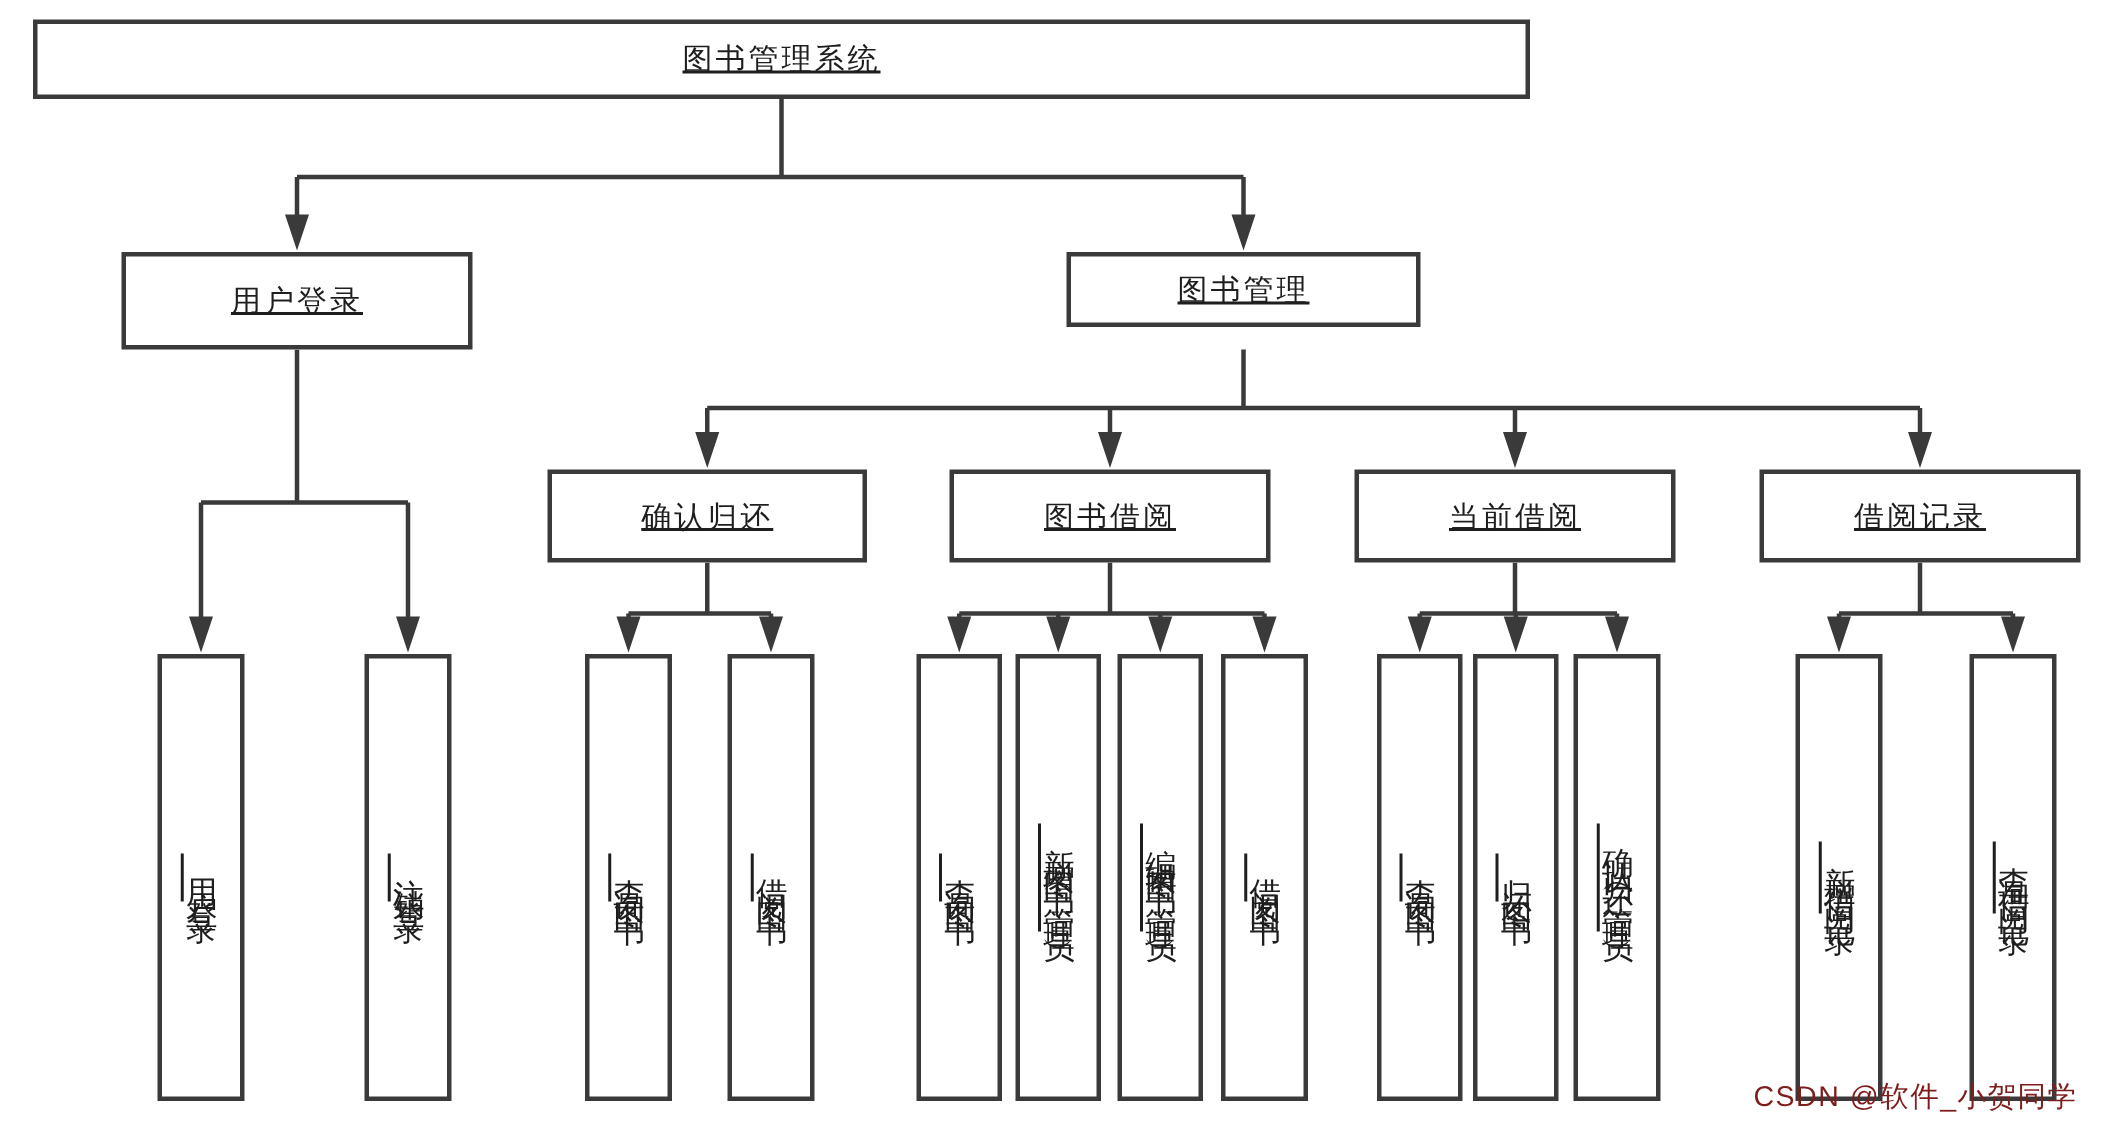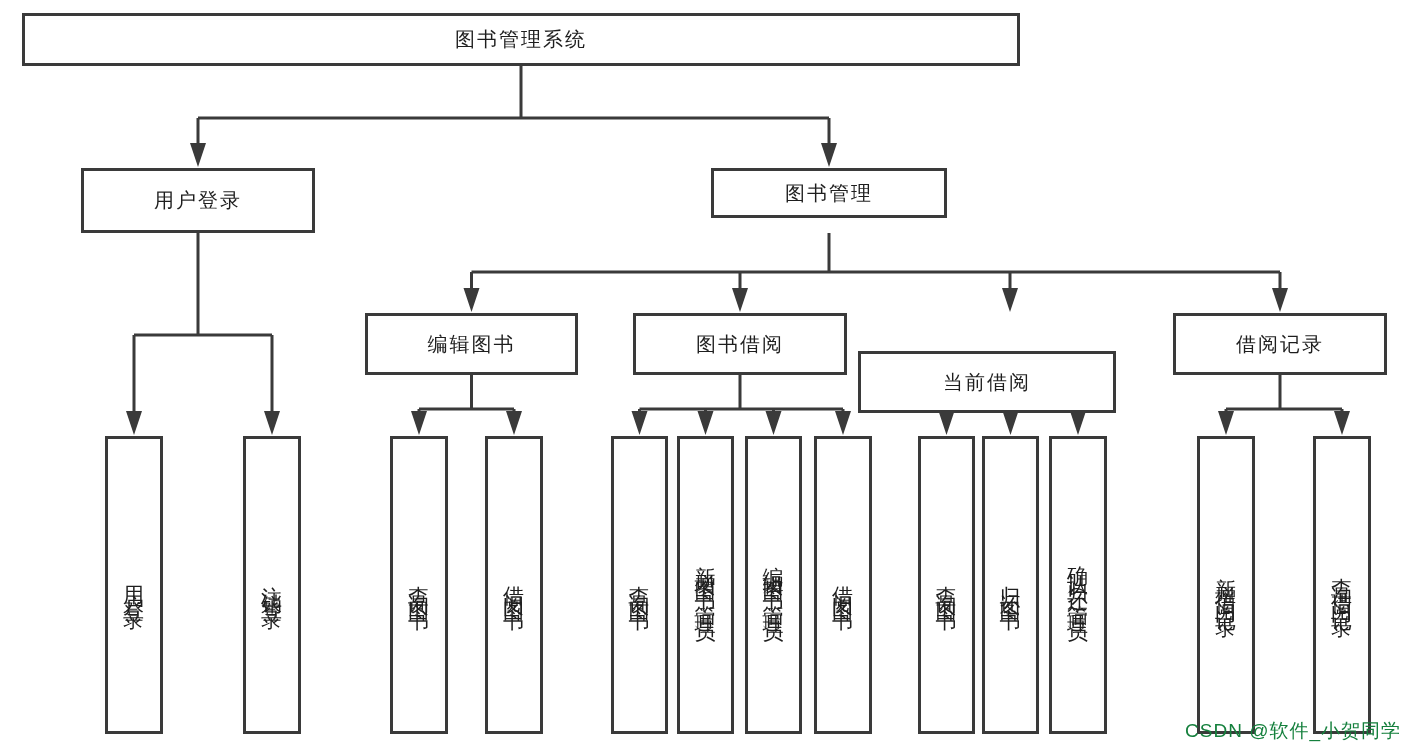--- a/index.html
+++ b/index.html
@@ -18,20 +18,21 @@
     width: 1405px; height: 747px;
   }
   .box {
     position: absolute;
     border: 3px solid #3a3a3a;
     background: #ffffff;
     display: flex;
     align-items: center;
     justify-content: center;
     color: #1e1e1e;
+    text-decoration: underline;
   }
   .hlabel {
     font-size: 20px;
     letter-spacing: 2px;
     white-space: nowrap;
   }
   .vbox .vlabel {
     writing-mode: vertical-rl;
     text-orientation: mixed;
     font-size: 21px;
@@ -40,44 +41,44 @@
     white-space: nowrap;
   }
   
   .n-root  { left: 22px;   top: 13px;  width: 998px; height: 53px; }
   
   .n-l2-0  { left: 81px;   top: 168px; width: 234px; height: 65px; }
   .n-l2-1  { left: 711px;  top: 168px; width: 236px; height: 50px; }
   
   .n-l3-0  { left: 365px;  top: 313px; width: 213px; height: 62px; }
   .n-l3-1  { left: 633px;  top: 313px; width: 214px; height: 62px; align-items: center; }
-  .n-l3-2  { left: 858px;  top: 313px; width: 258px; height: 62px; margin-top: 38px; }
+  .n-l3-2  { left: 903px;  top: 313px; width: 214px; height: 62px; }
   .n-l3-3  { left: 1173px; top: 313px; width: 214px; height: 62px; }
   
   .leaf    { top: 436px; height: 298px; width: 58px; }
   .n-l4-0  { left: 105px;  }
   .n-l4-1  { left: 243px;  }
   .n-l4-2  { left: 390px;  }
   .n-l4-3  { left: 485px;  }
   .n-l4-4  { left: 611px;  width: 57px; }
   .n-l4-5  { left: 677px;  width: 57px; }
   .n-l4-6  { left: 745px;  width: 57px; }
   .n-l4-7  { left: 814px;  }
   .n-l4-8  { left: 918px;  width: 57px; }
   .n-l4-9  { left: 982px;  width: 57px; }
   .n-l4-10 { left: 1049px; }
   .n-l4-11 { left: 1197px; }
   .n-l4-12 { left: 1313px; }
   .watermark {
     position: absolute;
-    right: 4px;
+    right: 20px;
     bottom: 3px;
     font-size: 19px;
     letter-spacing: 1px;
-    color: #15803d;
+    color: #7f1d1d;
     z-index: 5;
     white-space: nowrap;
   }
 </style>
 </head>
 <body>
 
 <div class="canvas">
 
   <svg class="connectors" viewBox="0 0 1405 747" xmlns="http://www.w3.org/2000/svg">
@@ -142,21 +143,21 @@
   </div>
 
   <div class="box n-l2-0">
     <span class="hlabel">用户登录</span>
   </div>
   <div class="box n-l2-1">
     <span class="hlabel">图书管理</span>
   </div>
 
   <div class="box n-l3-0">
-    <span class="hlabel">编辑图书</span>
+    <span class="hlabel">确认归还</span>
   </div>
   <div class="box n-l3-1">
     <span class="hlabel">图书借阅</span>
   </div>
   <div class="box n-l3-2">
     <span class="hlabel">当前借阅</span>
   </div>
   <div class="box n-l3-3">
     <span class="hlabel">借阅记录</span>
   </div>

